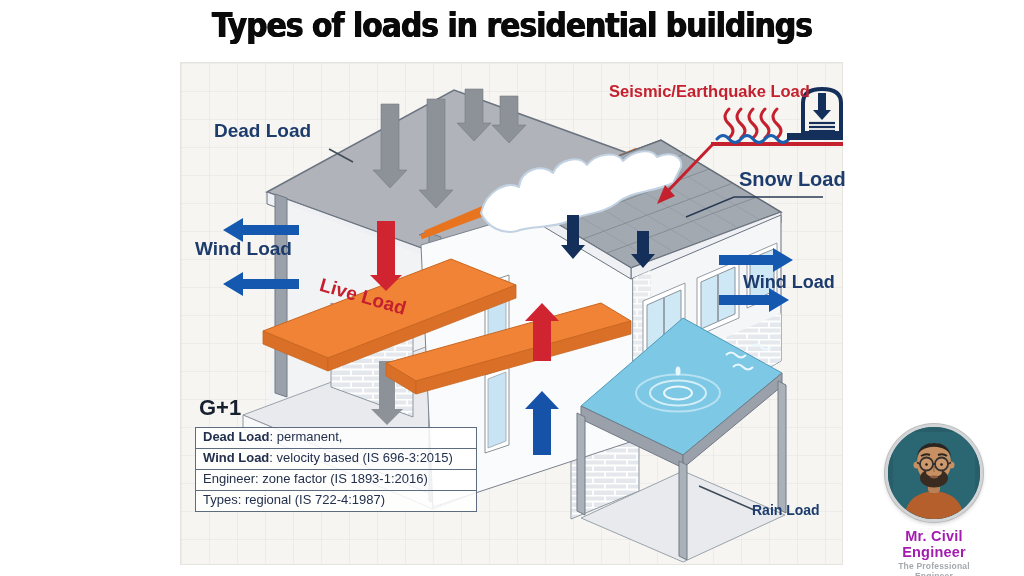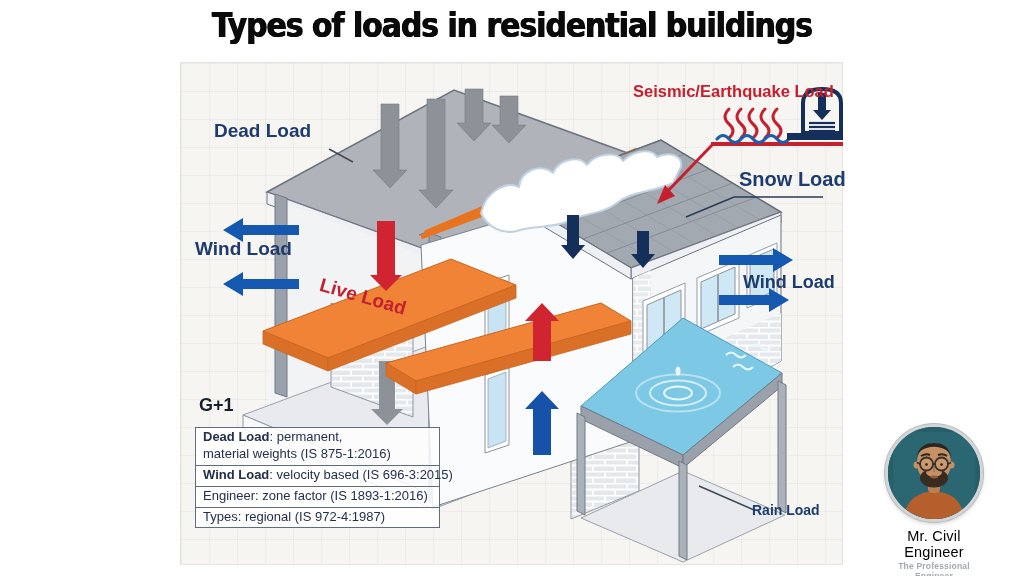--- a/index.html
+++ b/index.html
@@ -12,32 +12,32 @@
   .panel{position:absolute;left:180px;top:62px;width:663px;height:503px;
          background-color:#f6f5f1;border:1px solid #e7e4de;box-sizing:border-box;
          background-image:linear-gradient(rgba(185,190,200,.15) 1px,transparent 1px),
                           linear-gradient(90deg,rgba(185,190,200,.15) 1px,transparent 1px);
          background-size:28px 28px;}
   .panel svg.diagram{position:absolute;left:0;top:0;z-index:1;}
   .lbl{position:absolute;z-index:3;font-weight:bold;color:#1d3c6d;font-size:18px;
        line-height:1.02;white-space:nowrap;}
   .lbl.red{color:#c4202e;}
   .lbl.rot{transform:rotate(16deg);transform-origin:0 0;}
-  .gp1{position:absolute;z-index:3;font-weight:bold;font-size:18px;color:#16202e;}
-  .legend{position:absolute;z-index:4;left:14px;top:364px;width:245px;
+  .gp1{position:absolute;z-index:3;font-weight:bold;font-size:22px;color:#16202e;}
+  .legend{position:absolute;z-index:4;left:14px;top:364px;width:282px;
           background:rgba(255,255,255,.86);border:1.5px solid #5d6c7f;box-sizing:border-box;}
   .lrow{border-top:1px solid #5d6c7f;padding:1px 7px 2px 7px;font-size:13px;color:#23304d;
         line-height:1.3;white-space:nowrap;}
   .lrow:first-child{border-top:none;}
   .lrow .term.b{font-weight:bold;}
   .avatar-card{position:absolute;left:878px;top:424px;width:112px;text-align:center;z-index:2;}
   .avatar{width:92px;height:92px;border-radius:50%;margin:0 auto;overflow:hidden;
           border:3px solid #d3d5d6;box-shadow:0 0 0 1px #b9bcbe,0 2px 4px rgba(0,0,0,.18);
           background:#2b6673;}
-  .brand-name{margin-top:6px;font-size:14.5px;font-weight:normal;color:#000000;letter-spacing:.2px;}
+  .brand-name{margin-top:6px;font-size:14.5px;font-weight:bold;color:#a21caf;letter-spacing:.2px;}
   .brand-tag{font-size:8.5px;font-weight:bold;color:#a3a9ad;margin-top:1px;letter-spacing:.2px;}
 </style>
 </head>
 <body>
 
 <div class="stage">
 
   <div class="title">Types of loads in residential buildings</div>
 
   <div class="panel">
@@ -218,34 +218,34 @@
         <g stroke="#14305a" stroke-width="2.2">
           <line x1="628" y1="60" x2="654" y2="60"></line>
           <line x1="628" y1="64" x2="654" y2="64"></line>
           <line x1="628" y1="68" x2="654" y2="68"></line>
         </g>
       </g>
     </svg>
 
     <div class="lbl" style="left:33px;top:58px;font-size:19px;">Dead Load</div>
     <div class="lbl" style="left:14px;top:176px;font-size:19px;">Wind Load</div>
-    <div class="lbl red" style="left:428px;top:20px;font-size:16.5px;margin-left:24px;">Seismic/Earthquake Load</div>
+    <div class="lbl red" style="left:428px;top:20px;font-size:16.5px;">Seismic/Earthquake Load</div>
     <div class="lbl" style="left:558px;top:106px;font-size:20px;">Snow Load</div>
     <div class="lbl" style="left:562px;top:210px;font-size:18px;">Wind Load</div>
     <div class="lbl red rot" style="left:142px;top:212px;font-size:19px;">Live Load</div>
     <div class="lbl" style="left:571px;top:440px;font-size:14px;">Rain Load</div>
 
     <div class="gp1" style="left:18px;top:332px;">G+1</div>
 
     <div class="legend">
       <div>
-          <div class="lrow"><span class="term b">Dead Load</span><span>: permanent,</span><div>material weights (IS 875-1:2016)</div></div>
+          <div class="lrow"><span class="term b">Dead Load</span><span>: permanent,</span></div>
           <div class="lrow"><span class="term b">Wind Load</span><span>: velocity based (IS 696-3:2015)</span></div>
           <div class="lrow"><span class="term">Engineer</span><span>: zone factor (IS 1893-1:2016)</span></div>
-          <div class="lrow"><span class="term">Types</span><span>: regional (IS 972-4:1987)</span></div>
+          <div class="lrow"><span class="term">Types</span><span>: regional (IS 722-4:1987)</span></div>
         </div>
     </div>
   </div>
 
   <div class="avatar-card">
     <div class="avatar">
       <svg width="92" height="92" viewBox="0 0 92 92">
         <rect width="92" height="92" fill="#2b6673"></rect>
         <rect width="92" height="92" fill="none" stroke="#214f59" stroke-width="10" opacity="0.35"></rect>
         <path d="M16,92 Q18,66 46,64 Q74,66 76,92 Z" fill="#b55f2c"></path>

